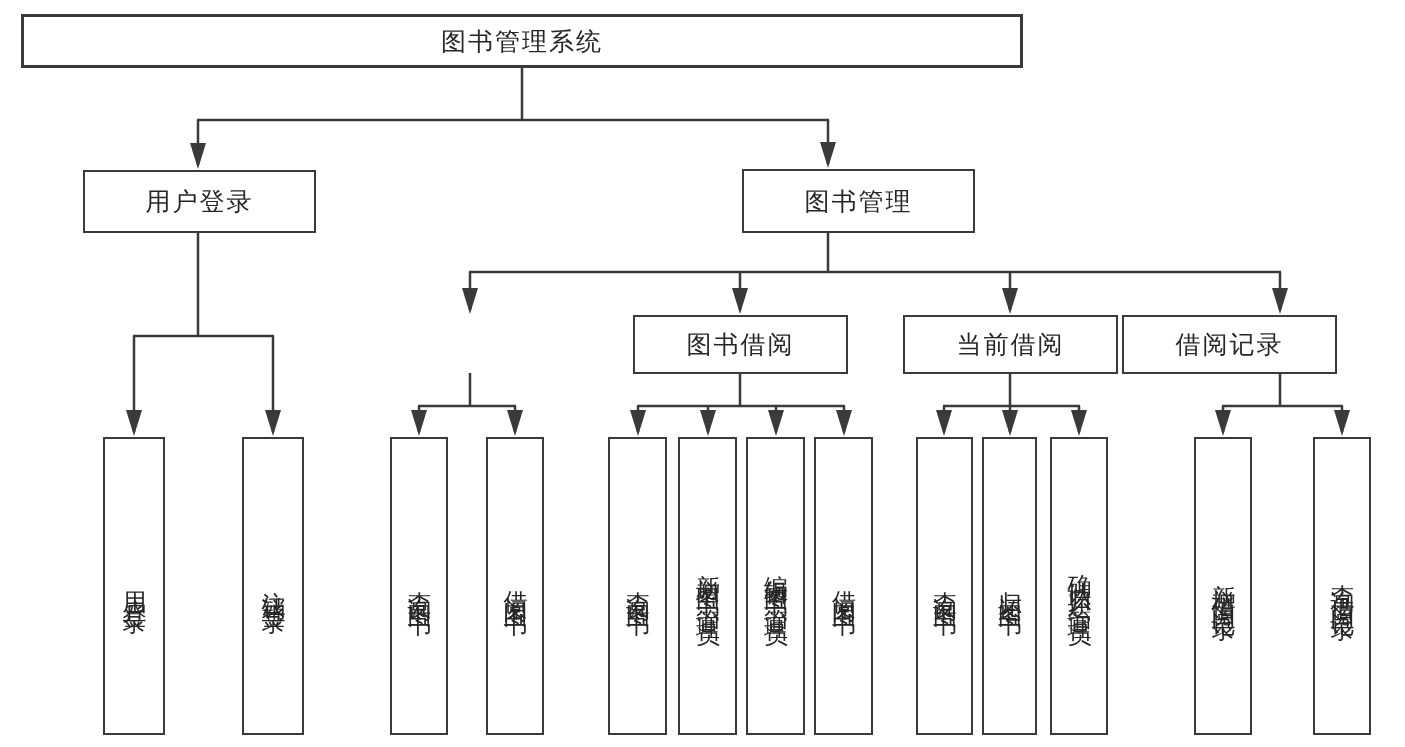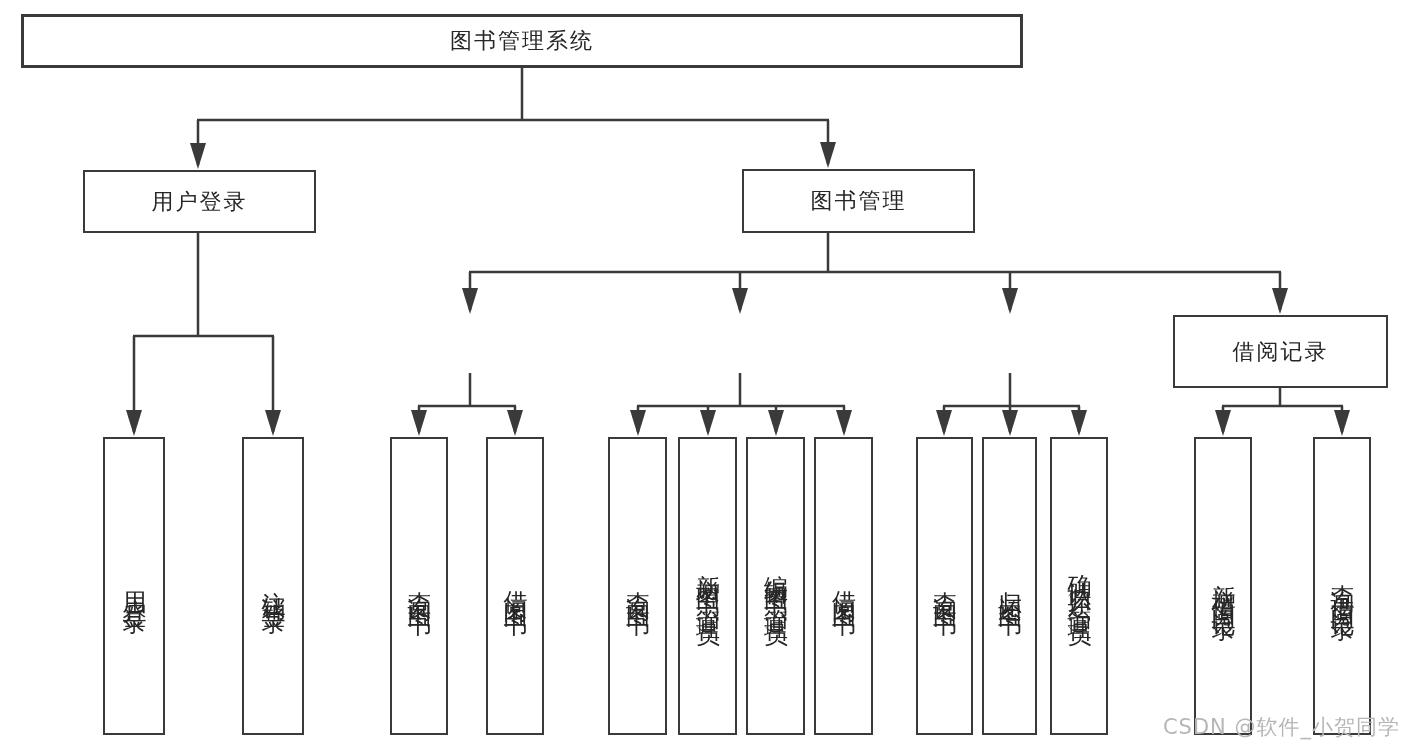--- a/index.html
+++ b/index.html
@@ -14,21 +14,21 @@
     font-family:"DejaVu Sans","Liberation Sans",sans-serif;color:var(--text);
     overflow:hidden;
   }
   #wires{position:absolute;left:0;top:0;width:1405px;height:747px;}
   .cl{stroke:var(--line);stroke-width:2.5;fill:none;}
   .ah{fill:var(--line);stroke:none;}
   .node{
     position:absolute;box-sizing:border-box;background:#fff;
     border:2px solid var(--line);
     display:flex;align-items:center;justify-content:center;
-    font-size:22px;letter-spacing:2px;white-space:nowrap;
+    font-size:25px;letter-spacing:2px;white-space:nowrap;
   }
   .root{border-width:3px;}
   .v-node{
     writing-mode:vertical-rl;text-orientation:mixed;
     font-size:24px;letter-spacing:7px;line-height:1.05;
     padding:8px 0;white-space:normal;
   }
   #watermark{
     position:absolute;right:5px;bottom:6px;z-index:5;
     font-size:21px;letter-spacing:1px;color:var(--watermark);
@@ -73,34 +73,35 @@
     <path class="cl" d="M1280 373 V407 M1222 406 H1343 M1223 406 V432 M1342 406 V432"></path>
     <path class="ah" d="M1215 410 h16 L1223 436 z"></path>
     <path class="ah" d="M1334 410 h16 L1342 436 z"></path>
   </svg>
 
   <div class="node root" style="left:21px;top:14px;width:1002px;height:54px;">图书管理系统</div>
 
   <div class="node" style="left:83px;top:170px;width:233px;height:63px;">用户登录</div>
   <div class="node" style="left:712px;top:169px;width:233px;height:64px;margin-left:30px;">图书管理</div>
 
-  <div class="node" style="left:1173px;top:315px;width:215px;height:73px;font-family:Liberation Serif, serif;">借阅记录</div>
+  <div class="node" style="left:633px;top:315px;width:215px;height:59px;">图书借阅</div>
+  <div class="node" style="left:903px;top:315px;width:215px;height:59px;">当前借阅</div>
+  <div class="node" style="left:1122px;top:315px;width:215px;height:59px;font-family:Liberation Serif, serif;">借阅记录</div>
 
   <div class="node v-node" style="left:103px;top:437px;width:62px;height:298px;">用户登录</div>
   <div class="node v-node" style="left:242px;top:437px;width:62px;height:298px;">注销登录</div>
 
   <div class="node v-node" style="left:390px;top:437px;width:58px;height:298px;">查询图书</div>
   <div class="node v-node" style="left:486px;top:437px;width:58px;height:298px;">借阅图书</div>
 
   <div class="node v-node" style="left:608px;top:437px;width:59px;height:298px;">查询图书</div>
   <div class="node v-node" style="left:678px;top:437px;width:59px;height:298px;">新增图书（管理员）</div>
   <div class="node v-node" style="left:746px;top:437px;width:59px;height:298px;">编辑图书（管理员）</div>
   <div class="node v-node" style="left:814px;top:437px;width:59px;height:298px;">借阅图书</div>
 
   <div class="node v-node" style="left:916px;top:437px;width:57px;height:298px;">查询图书</div>
   <div class="node v-node" style="left:982px;top:437px;width:55px;height:298px;">归还图书</div>
   <div class="node v-node" style="left:1050px;top:437px;width:58px;height:298px;">确认归还（管理员）</div>
 
   <div class="node v-node" style="left:1194px;top:437px;width:58px;height:298px;">新增借阅记录</div>
   <div class="node v-node" style="left:1313px;top:437px;width:58px;height:298px;">查询借阅记录</div>
 
-  <div id="watermark">CSDN @软件_小贺同学</div>
 </div>
 
 </body></html>

